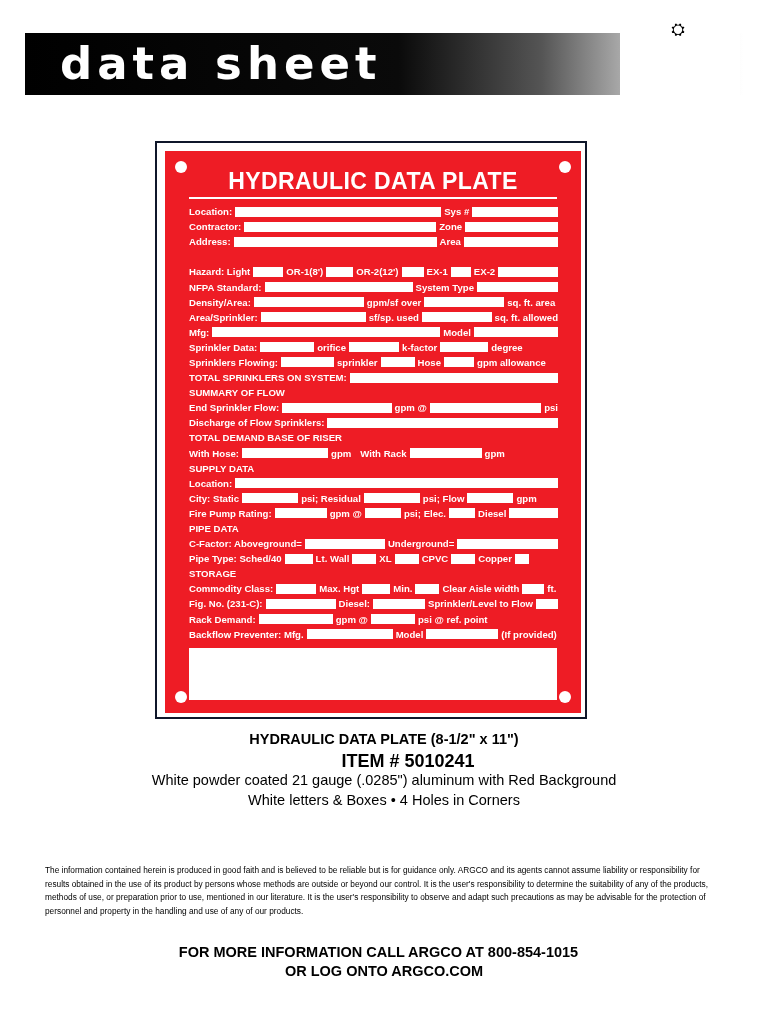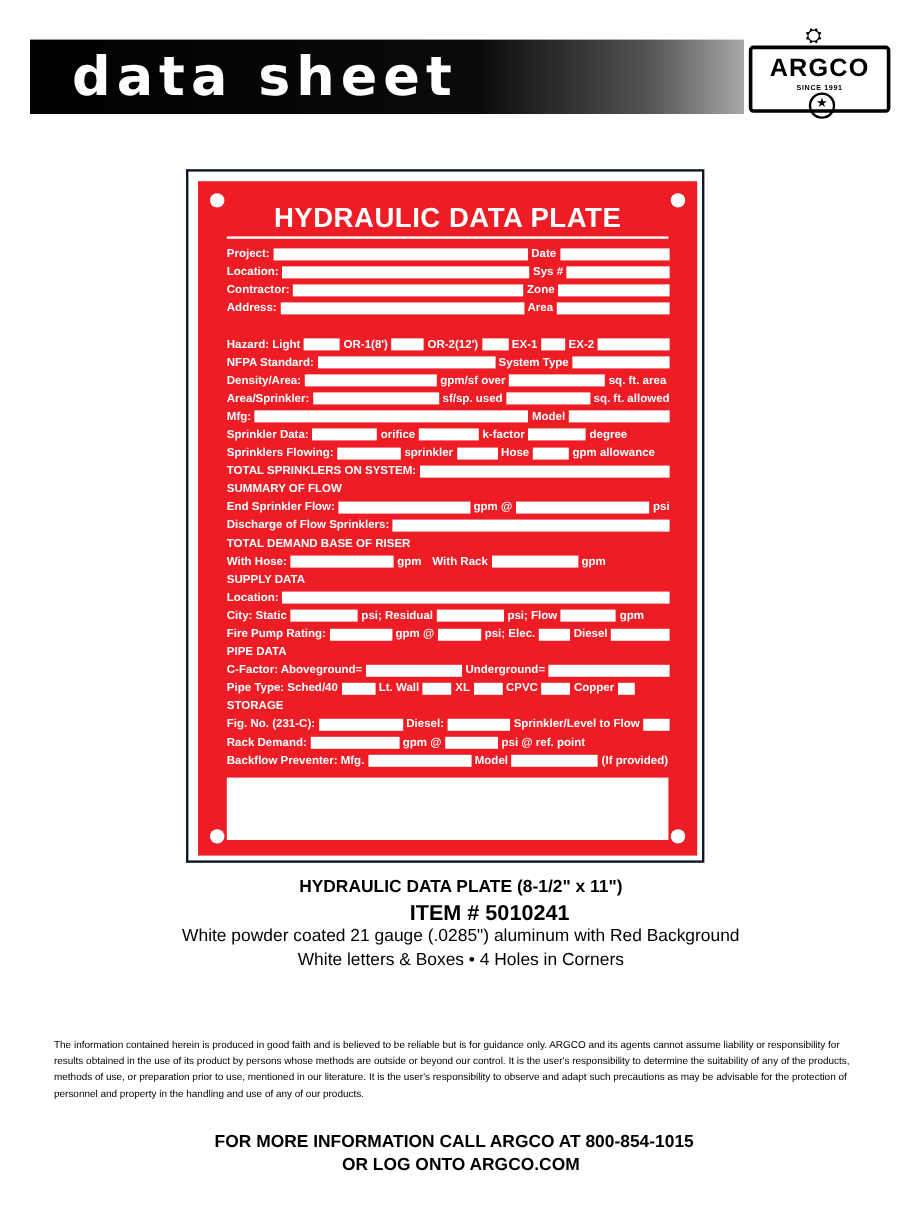--- a/index.html
+++ b/index.html
@@ -114,45 +114,34 @@
 </head>
 <body>
 
 <div class="page">
 
   <div class="header"></div>
   <div class="header-title">data sheet</div>
 
   <div class="logo">
     <div class="logo-bird">⛭</div>
-    <div class="logo-box">
-      <div class="logo-name">ARGCO</div>
-      <div class="logo-since">SINCE          1991</div>
-      <div class="logo-star">★</div>
-    </div>
   </div>
 
   <div class="plate-frame">
     <div class="plate">
       <div class="hole tl"></div>
       <div class="hole tr"></div>
       <div class="hole bl"></div>
       <div class="hole br"></div>
 
       <div class="plate-title">HYDRAULIC DATA PLATE</div>
       <div class="title-rule"></div>
 
       <div class="rows">
 
-        <div class="row">
-          <span class="lbl">Project:</span>
-          <span class="fld" style="width:212px"></span>
-          <span class="lbl">Date</span>
-          <span class="fld grow"></span>
-        </div>
 
         <div class="row">
           <span class="lbl">Location:</span>
           <span class="fld" style="width:206px"></span>
           <span class="lbl">Sys #</span>
           <span class="fld grow"></span>
         </div>
 
         <div class="row">
           <span class="lbl">Contractor:</span>
@@ -321,20 +310,31 @@
           <span class="lbl">CPVC</span>
           <span class="fld" style="width:24px"></span>
           <span class="lbl">Copper</span>
           <span class="fld" style="width:14px"></span>
         </div>
 
         <div class="row head">
           <span class="lbl">STORAGE</span>
         </div>
 
+        <div class="row">
+          <span class="lbl">Commodity Class:</span>
+          <span class="fld" style="width:40px"></span>
+          <span class="lbl">Max. Hgt</span>
+          <span class="fld" style="width:28px"></span>
+          <span class="lbl">Min.</span>
+          <span class="fld" style="width:24px"></span>
+          <span class="lbl">Clear Aisle width</span>
+          <span class="fld" style="width:22px"></span>
+          <span class="lbl">ft.</span>
+        </div>
 
         <div class="row">
           <span class="lbl">Fig. No. (231-C):</span>
           <span class="fld" style="width:70px"></span>
           <span class="lbl">Diesel:</span>
           <span class="fld" style="width:52px"></span>
           <span class="lbl">Sprinkler/Level to Flow</span>
           <span class="fld grow"></span>
         </div>
 

